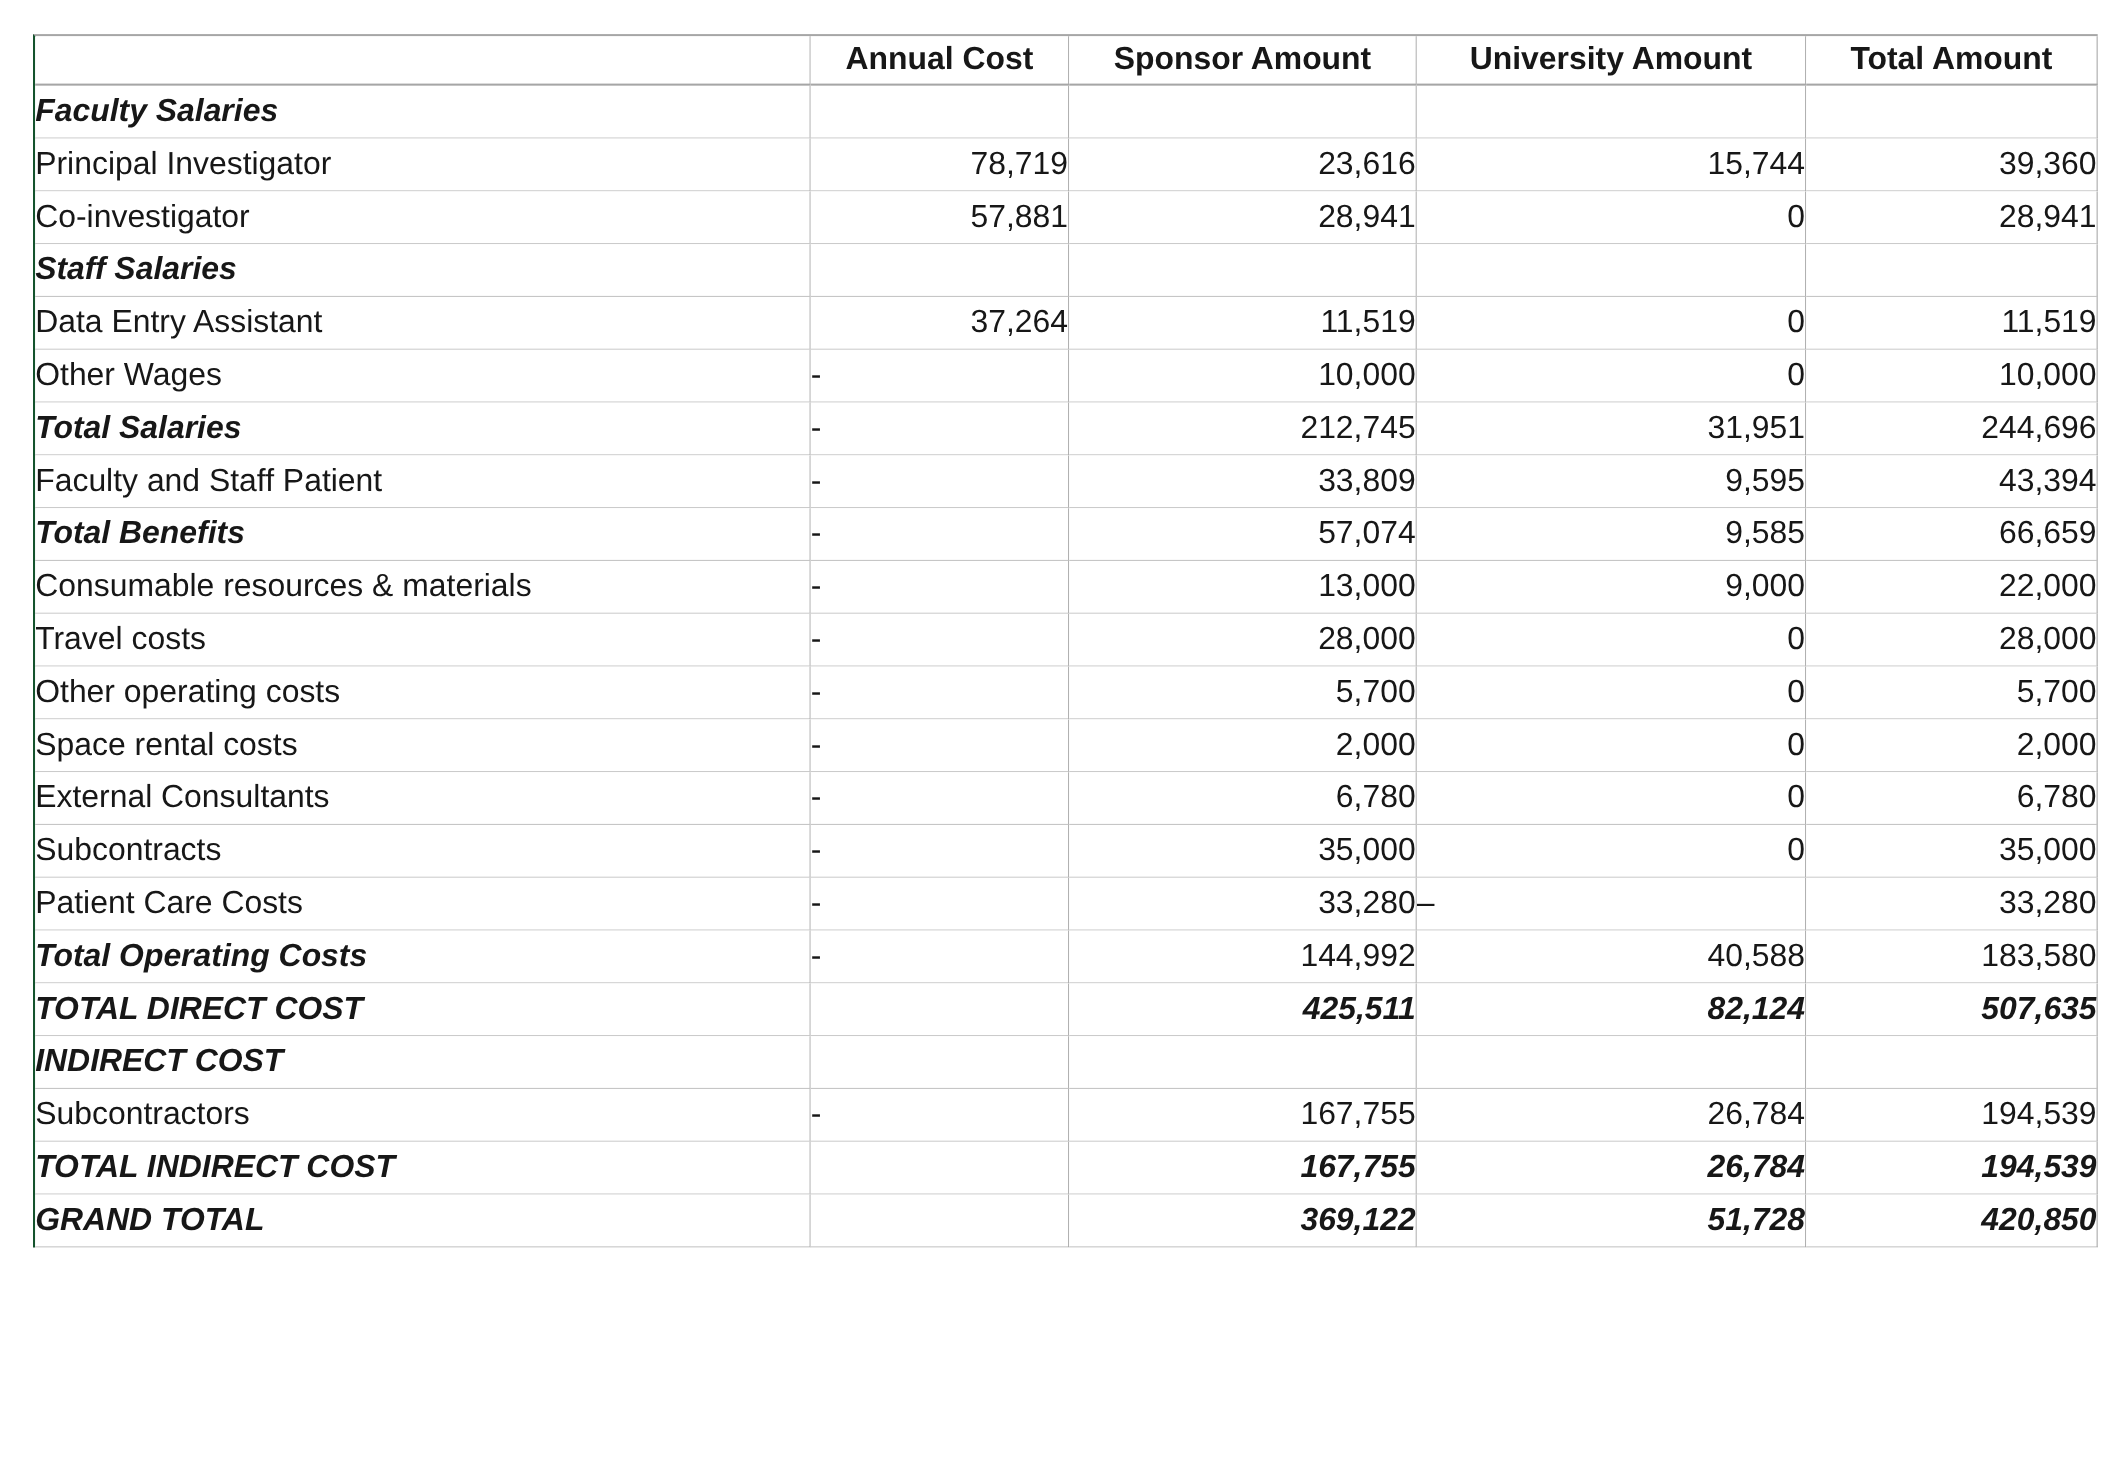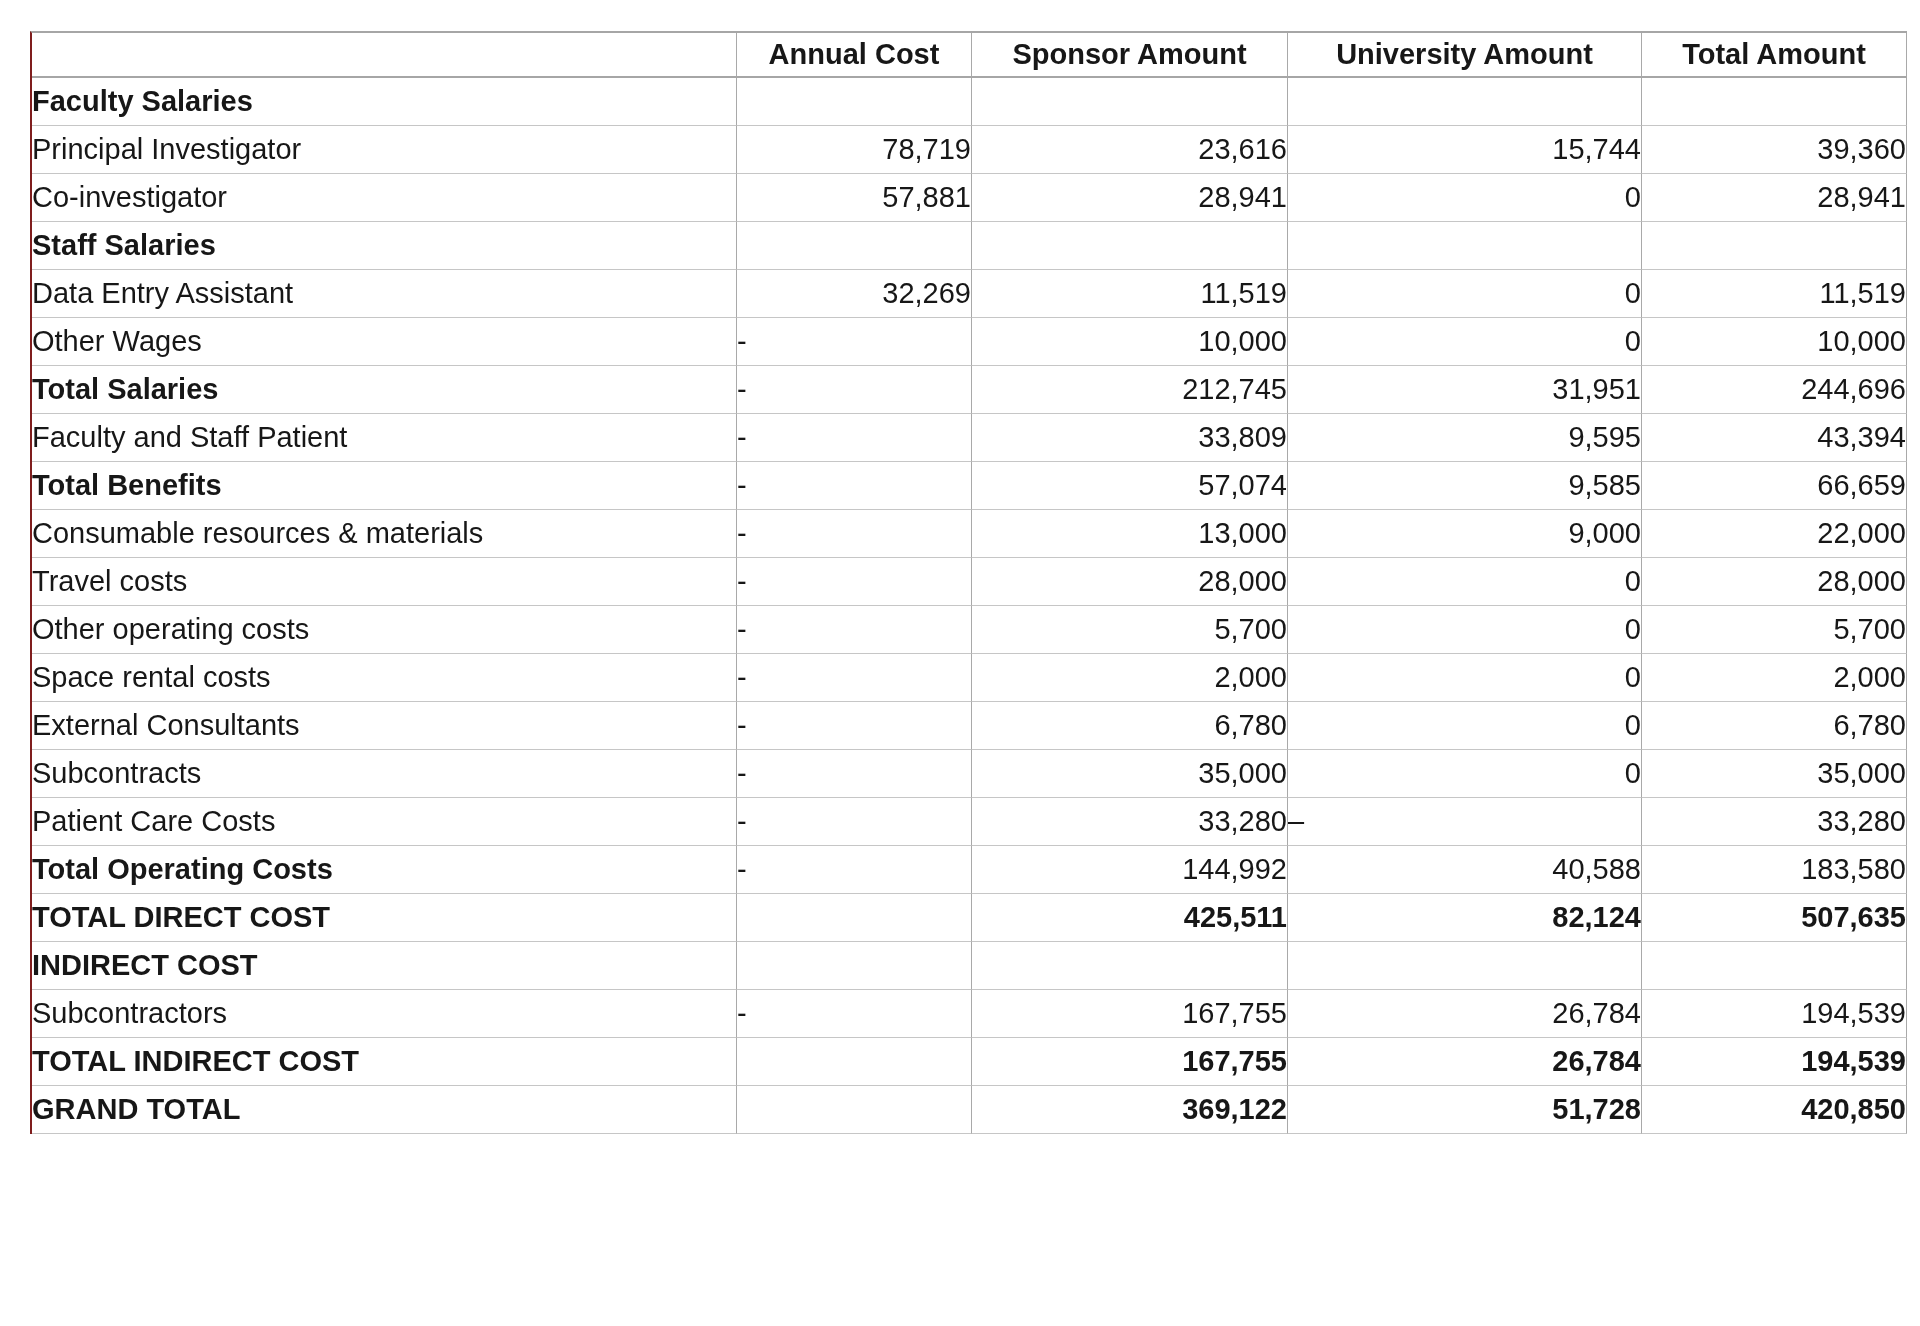--- a/index.html
+++ b/index.html
@@ -15,21 +15,21 @@
     position: absolute;
     left: 30px;
     top: 31px;
   }
   table.budget {
     border-collapse: separate;
     border-spacing: 0;
     table-layout: fixed;
     width: 1875px;
     border-top: 2px solid #a6a6a6;
-    border-left: 2px solid #7f1d1d;
+    border-left: 2px solid #14532d;
   }
   table.budget th,
   table.budget td {
     box-sizing: border-box;
     margin: 0;
     padding: 0;
     vertical-align: middle;
     font-size: 29px;
     color: #171717;
     border-right: 1px solid #a9a9a9;
@@ -43,21 +43,21 @@
     font-weight: bold;
     text-align: center;
     border-bottom: 2px solid #a6a6a6;
   }
   table.budget tbody td {
     height: 48px;
   }
   td.lbl  { text-align: left;  padding-left: 9px; }
   td.num  { text-align: right; padding-right: 15px; }
   td.dash { text-align: left;  padding-left: 17px; }
-  .b      { font-weight: bold; }
+  .b      { font-weight: bold; font-style: italic; }
   td.hl   { background: #cbcbcb; border-bottom: 1px solid #c2c2c2; }
 </style>
 </head>
 <body>
 
 <div class="table-wrap">
   <table class="budget">
     <colgroup>
       <col style="width:705px">
       <col style="width:235px">
@@ -98,21 +98,21 @@
         </tr>
         <tr>
           <td class="lbl b">Staff Salaries</td>
           <td class="num"></td>
           <td class="num"></td>
           <td class="num"></td>
           <td class="num"></td>
         </tr>
         <tr>
           <td class="lbl">Data Entry Assistant</td>
-          <td class="num">32,269</td>
+          <td class="num">37,264</td>
           <td class="num">11,519</td>
           <td class="num">0</td>
           <td class="num">11,519</td>
         </tr>
         <tr>
           <td class="lbl">Other Wages</td>
           <td class="dash">-</td>
           <td class="num">10,000</td>
           <td class="num">0</td>
           <td class="num">10,000</td>

